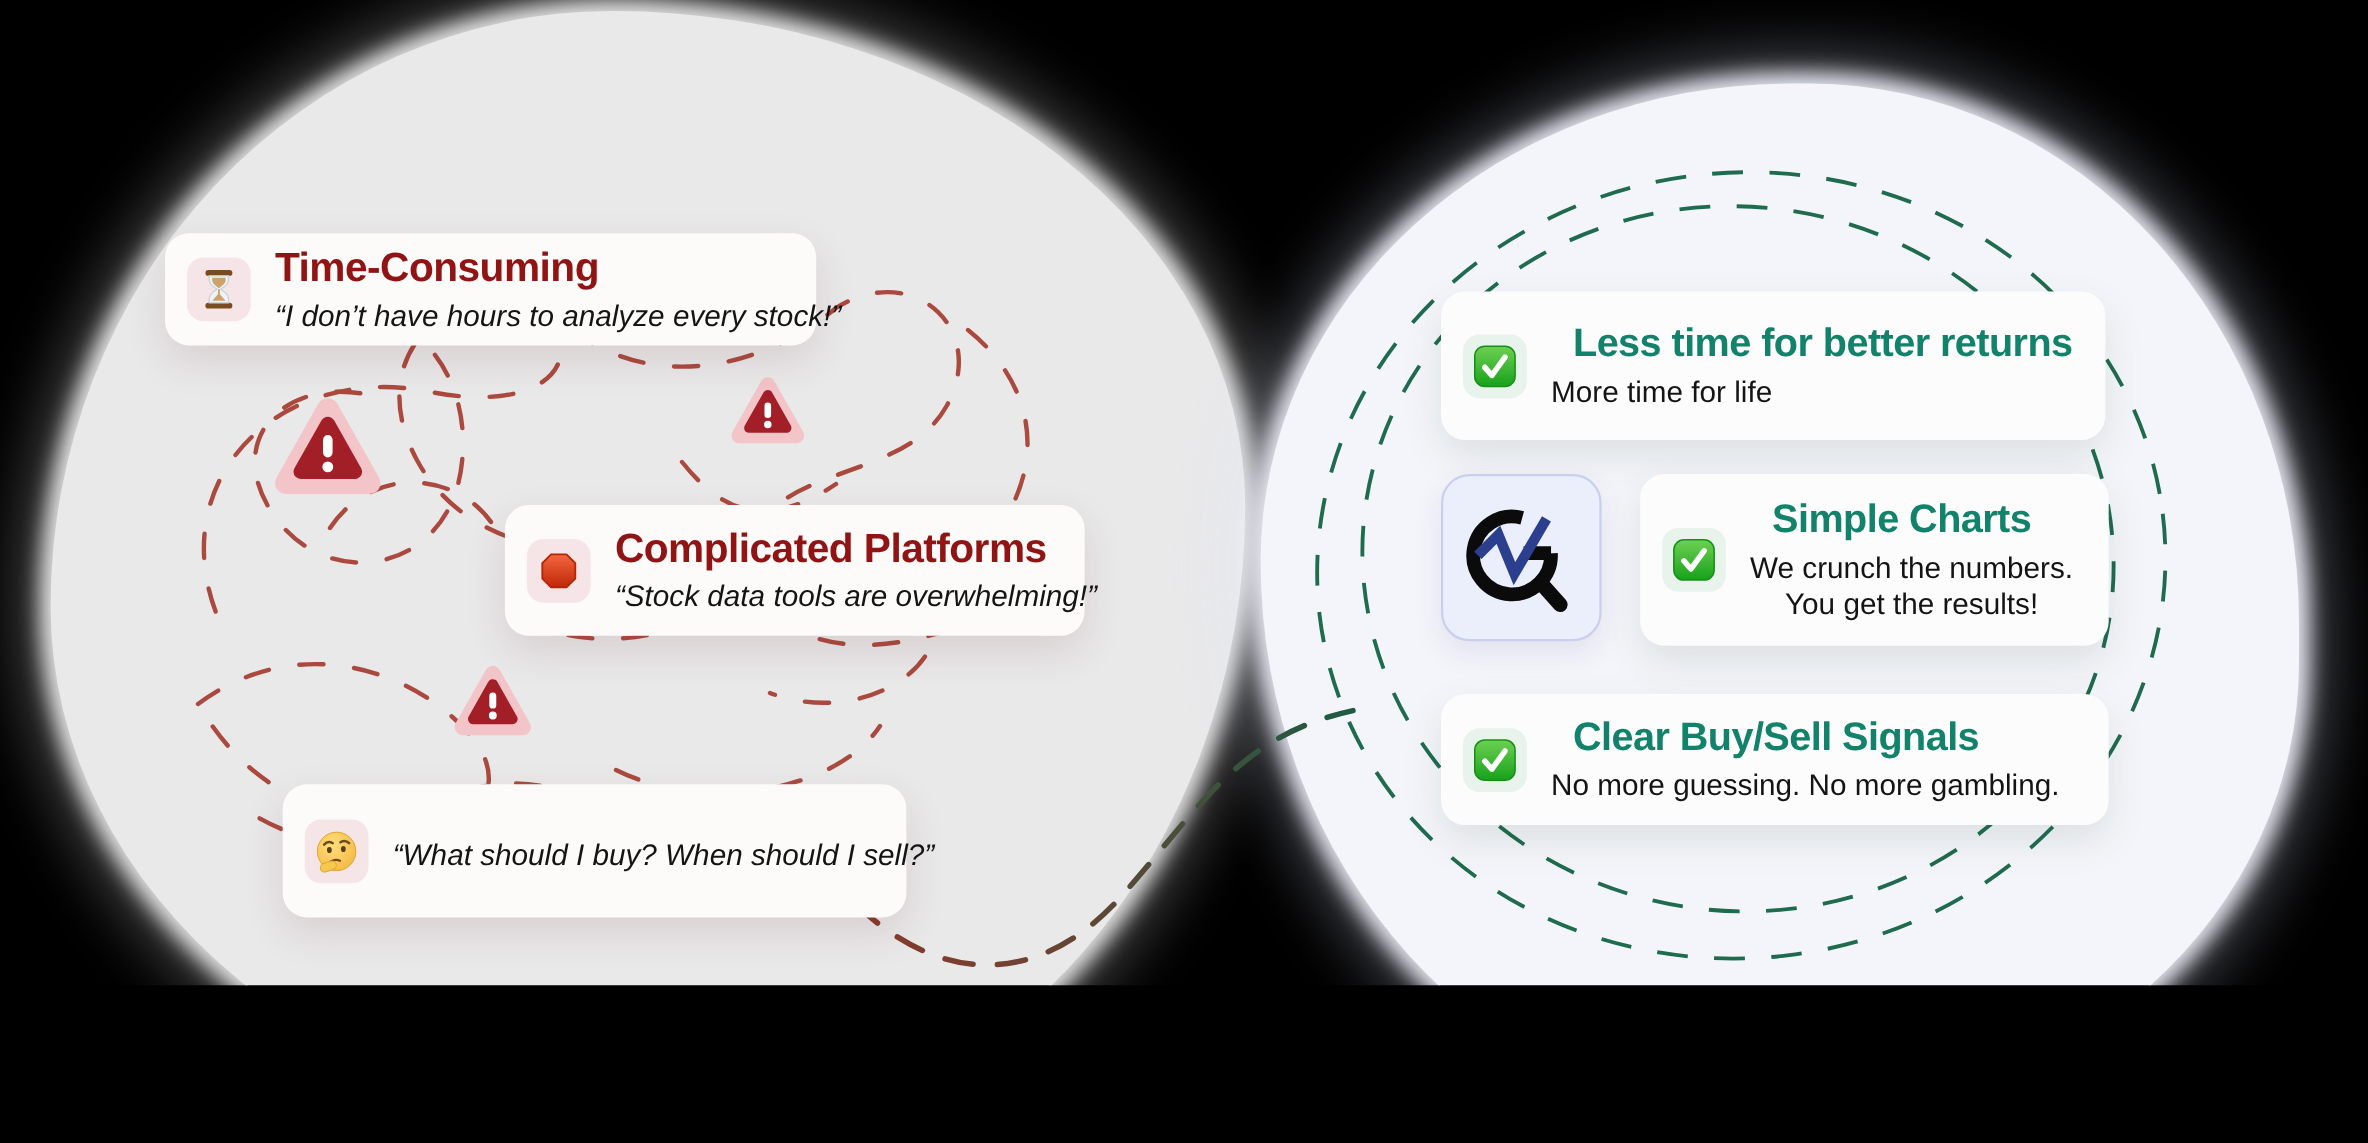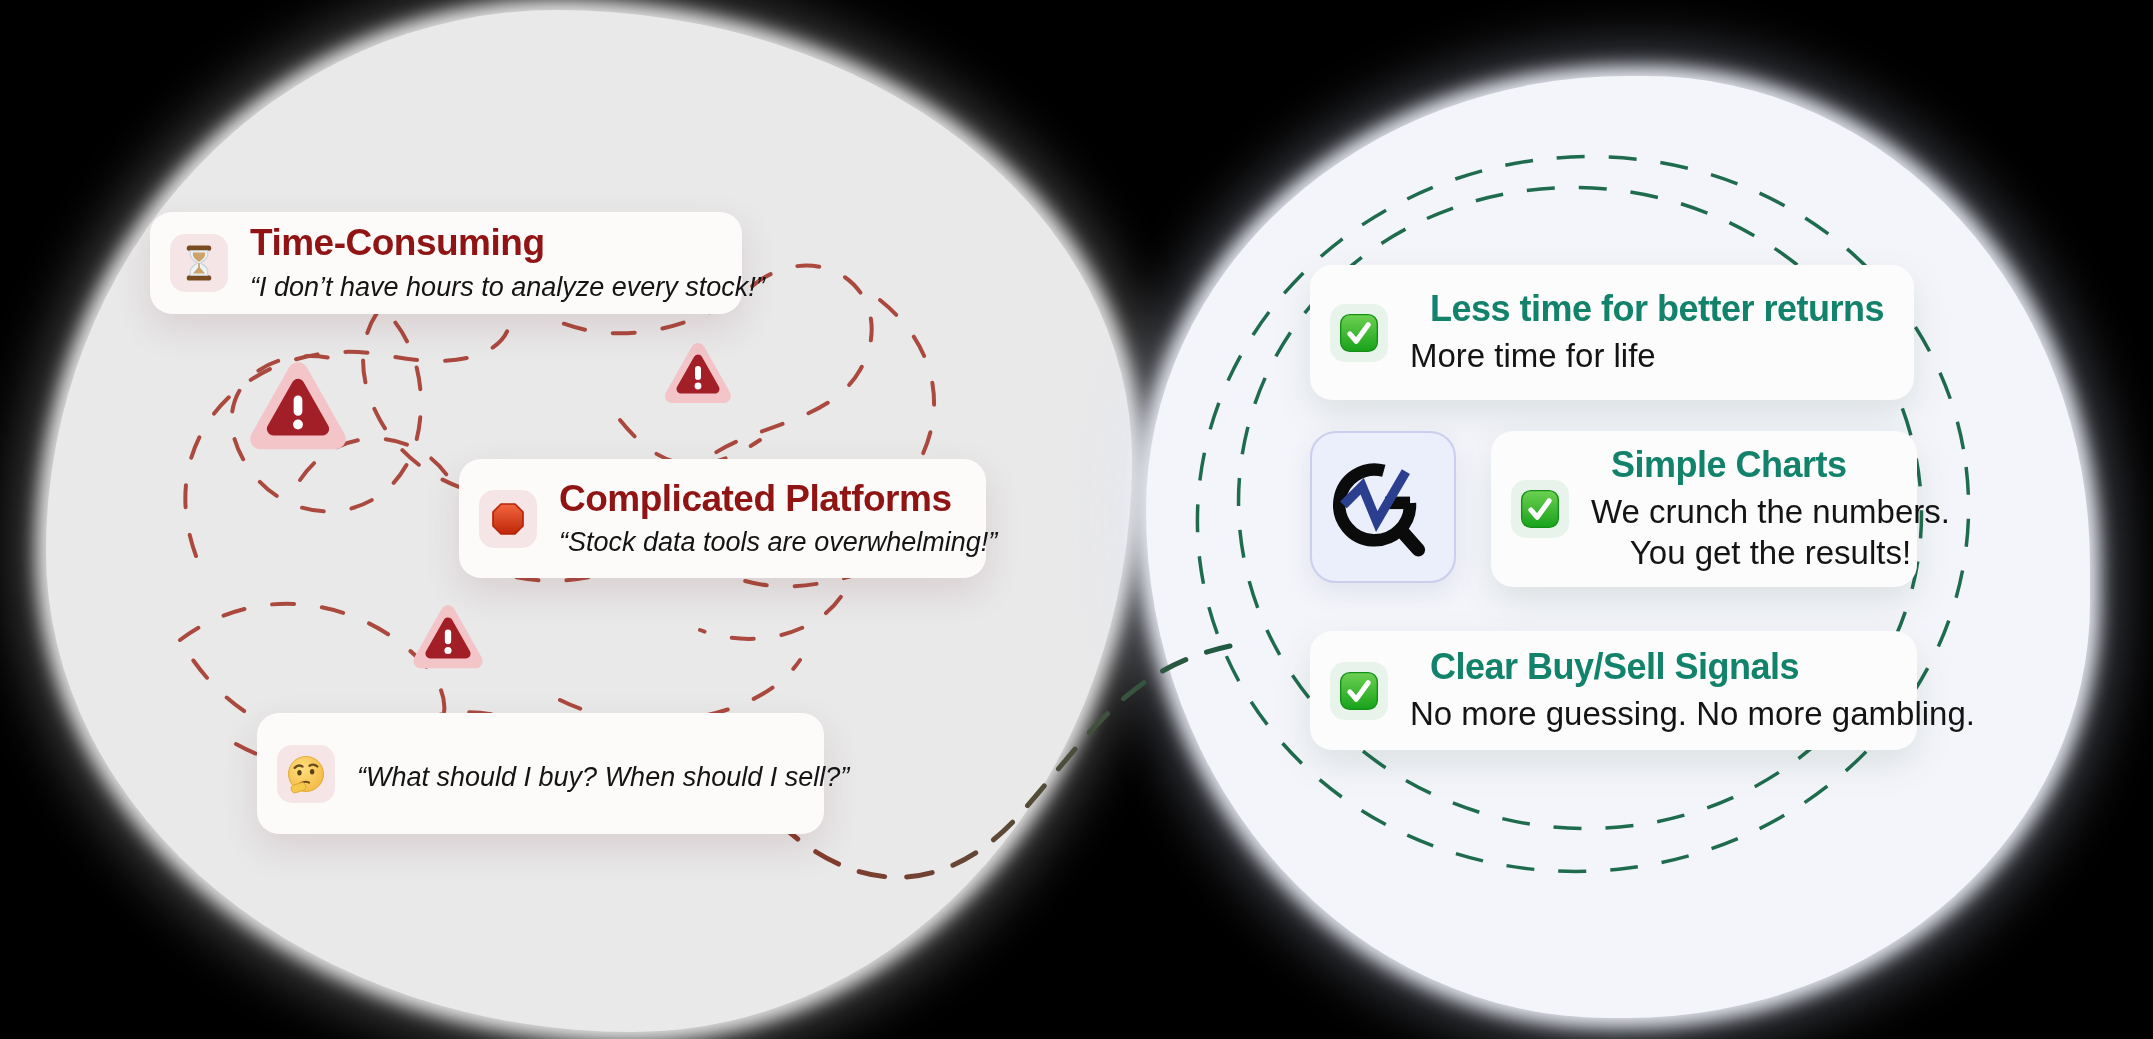--- a/index.html
+++ b/index.html
@@ -1,17 +1,17 @@
 <!DOCTYPE html>
 <html><head>
 <meta charset="utf-8">
 <style>
   html,body{margin:0;padding:0;background:#000;}
   .stage{
-    position:relative;width:2153px;height:1039px;background:#000;overflow:hidden;
+    position:relative;width:2153px;height:896px;background:#000;overflow:hidden;
     font-family:"Liberation Sans",sans-serif;
   }
   
   .blob{position:absolute;}
   .blob-left{
     left:46px;top:10px;width:1086px;height:1022px;background:#e9e9ea;
     border-radius:47% 53% 46% 54% / 53% 44% 56% 47%;
     box-shadow:0 0 18px 10px rgba(255,255,255,.85),0 0 55px 28px rgba(255,255,255,.28);
   }
   .blob-right{
@@ -33,21 +33,21 @@
     display:flex;align-items:center;justify-content:center;
   }
   .card.left  .chip{background:#f6e5e7;}
   .card.right .chip{background:#e7f3eb;}
   .txt{display:flex;flex-direction:column;justify-content:center;}
   .title{font-weight:bold;letter-spacing:-.5px;line-height:1.12;white-space:nowrap;}
   .card.left  .title{font-size:37px;color:#8f1413;}
   .card.right .title{font-size:36px;color:#12826b;margin-left:20px;}
   .sub{margin-top:7px;line-height:1.22;color:#141414;}
   .card.left  .sub{font-size:27px;font-style:italic;white-space:nowrap;}
-  .card.right .sub{font-size:33px;white-space:nowrap;}
+  .card.right .sub{font-size:27px;white-space:nowrap;}
   .sub span{display:block;text-align:center;}
   
   .logo-tile{
     position:absolute;left:1310px;top:431px;width:146px;height:152px;
     background:#ebeefb;border:2px solid #c9cfed;border-radius:26px;
     box-sizing:border-box;display:flex;align-items:center;justify-content:center;
     box-shadow:0 10px 26px rgba(60,70,140,.10);
   }
   
   #cardL1{left:150px;top:212px;width:592px;height:102px;}

